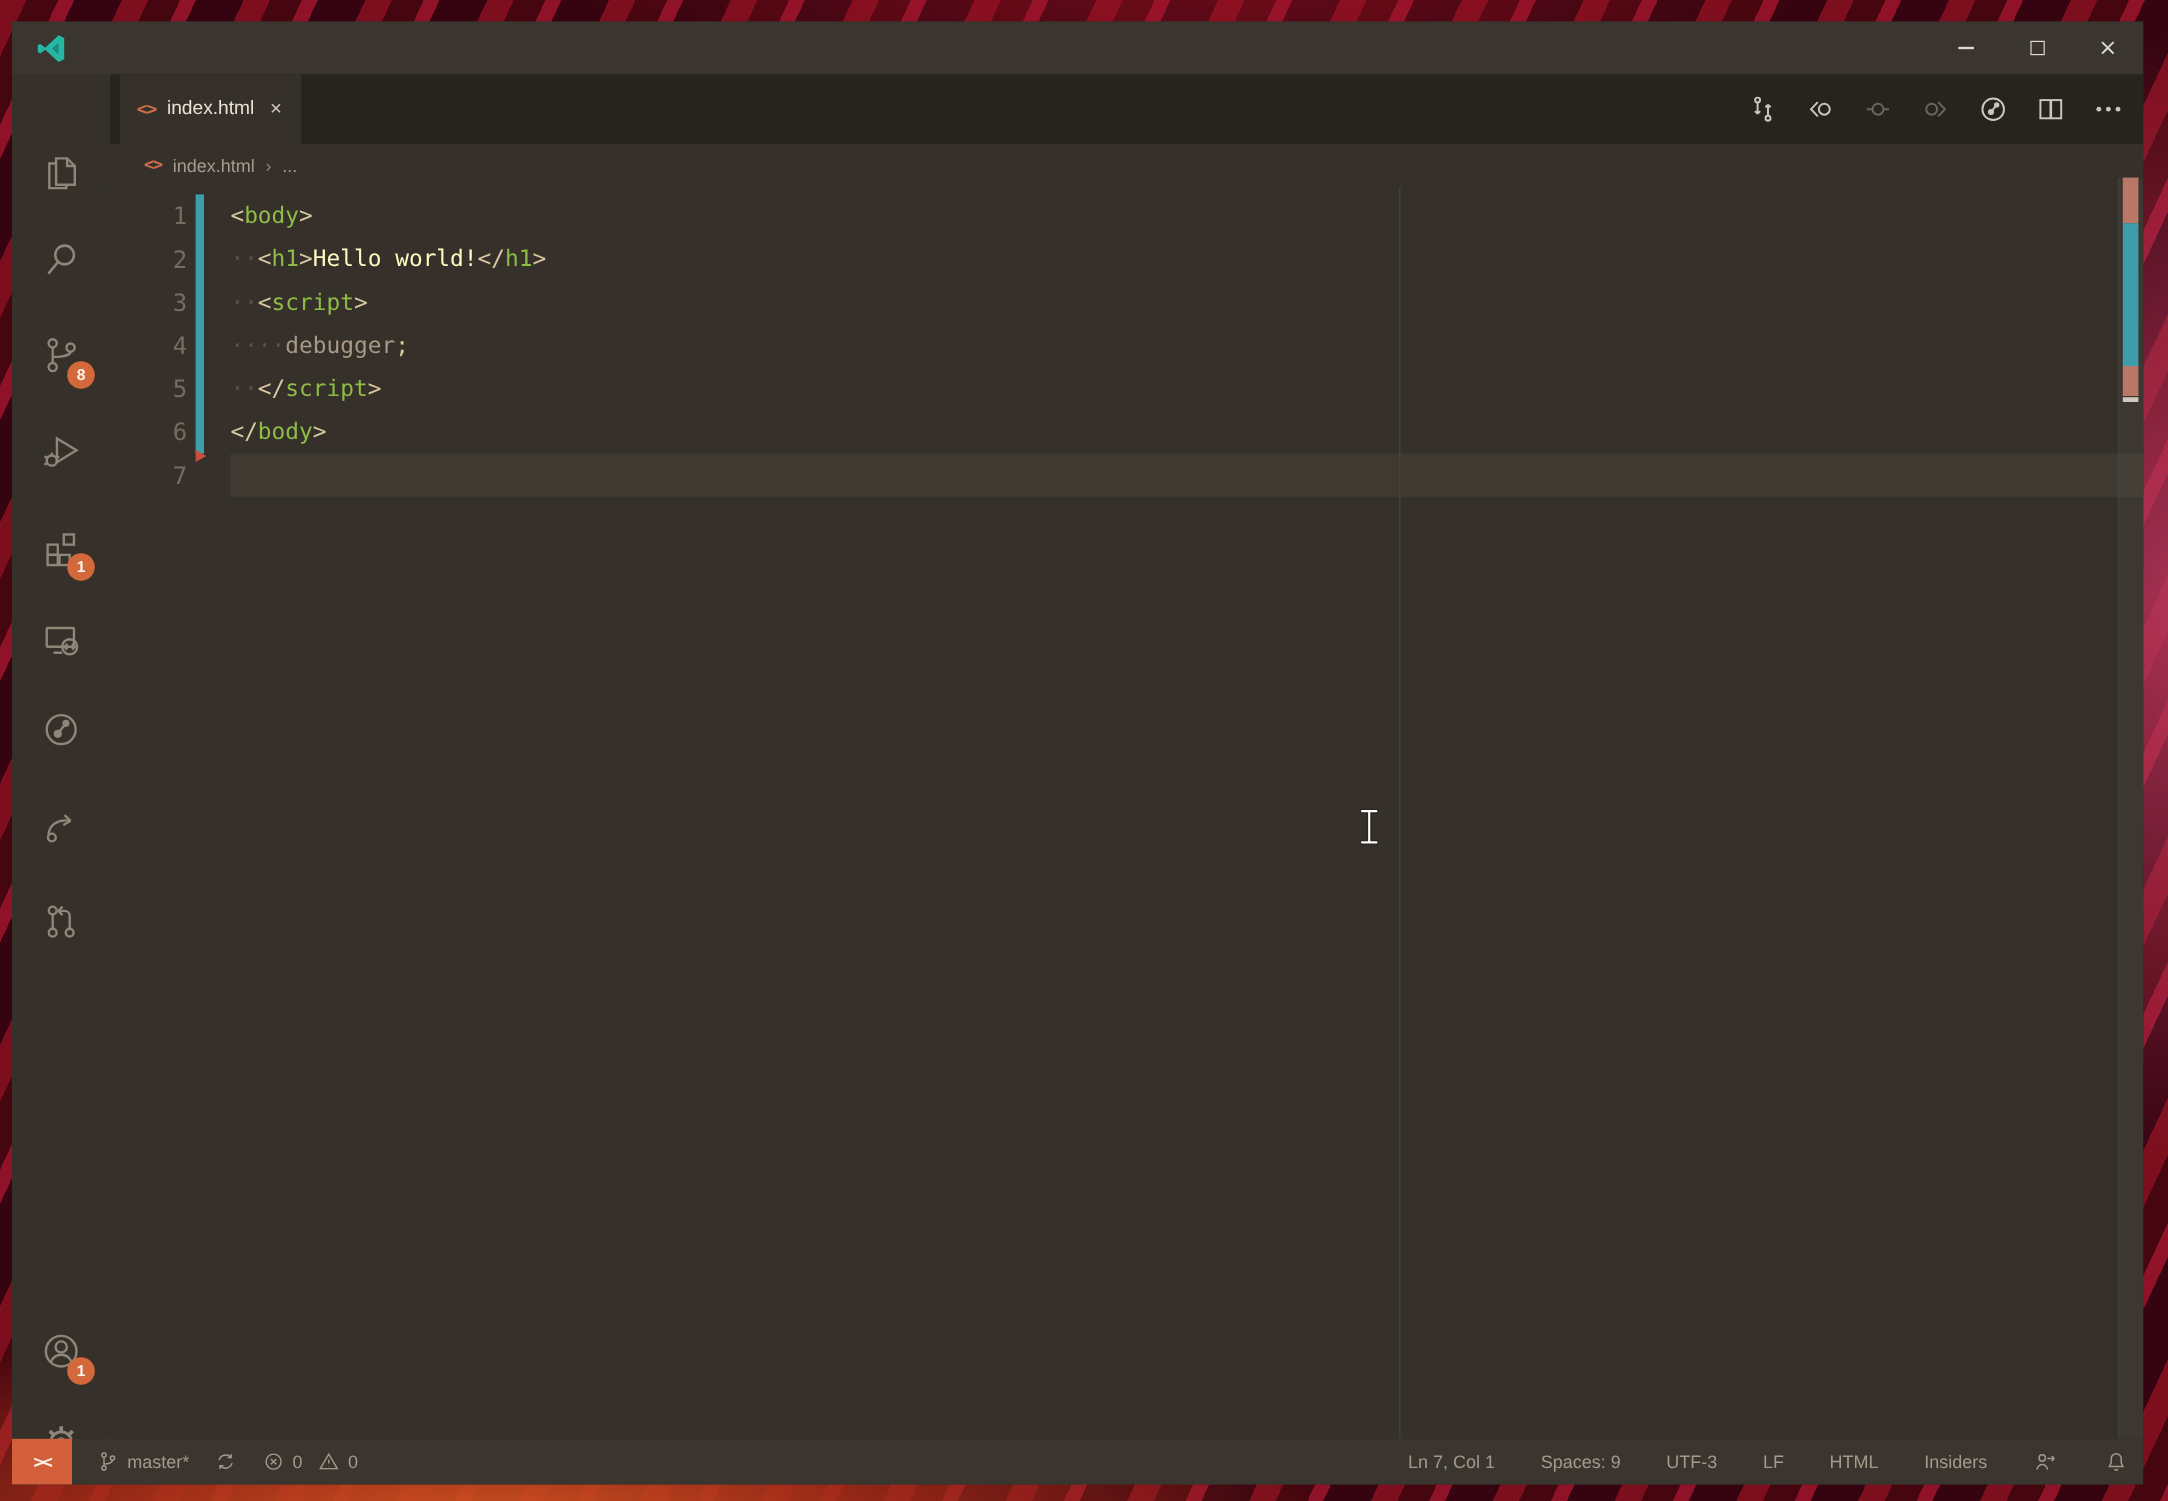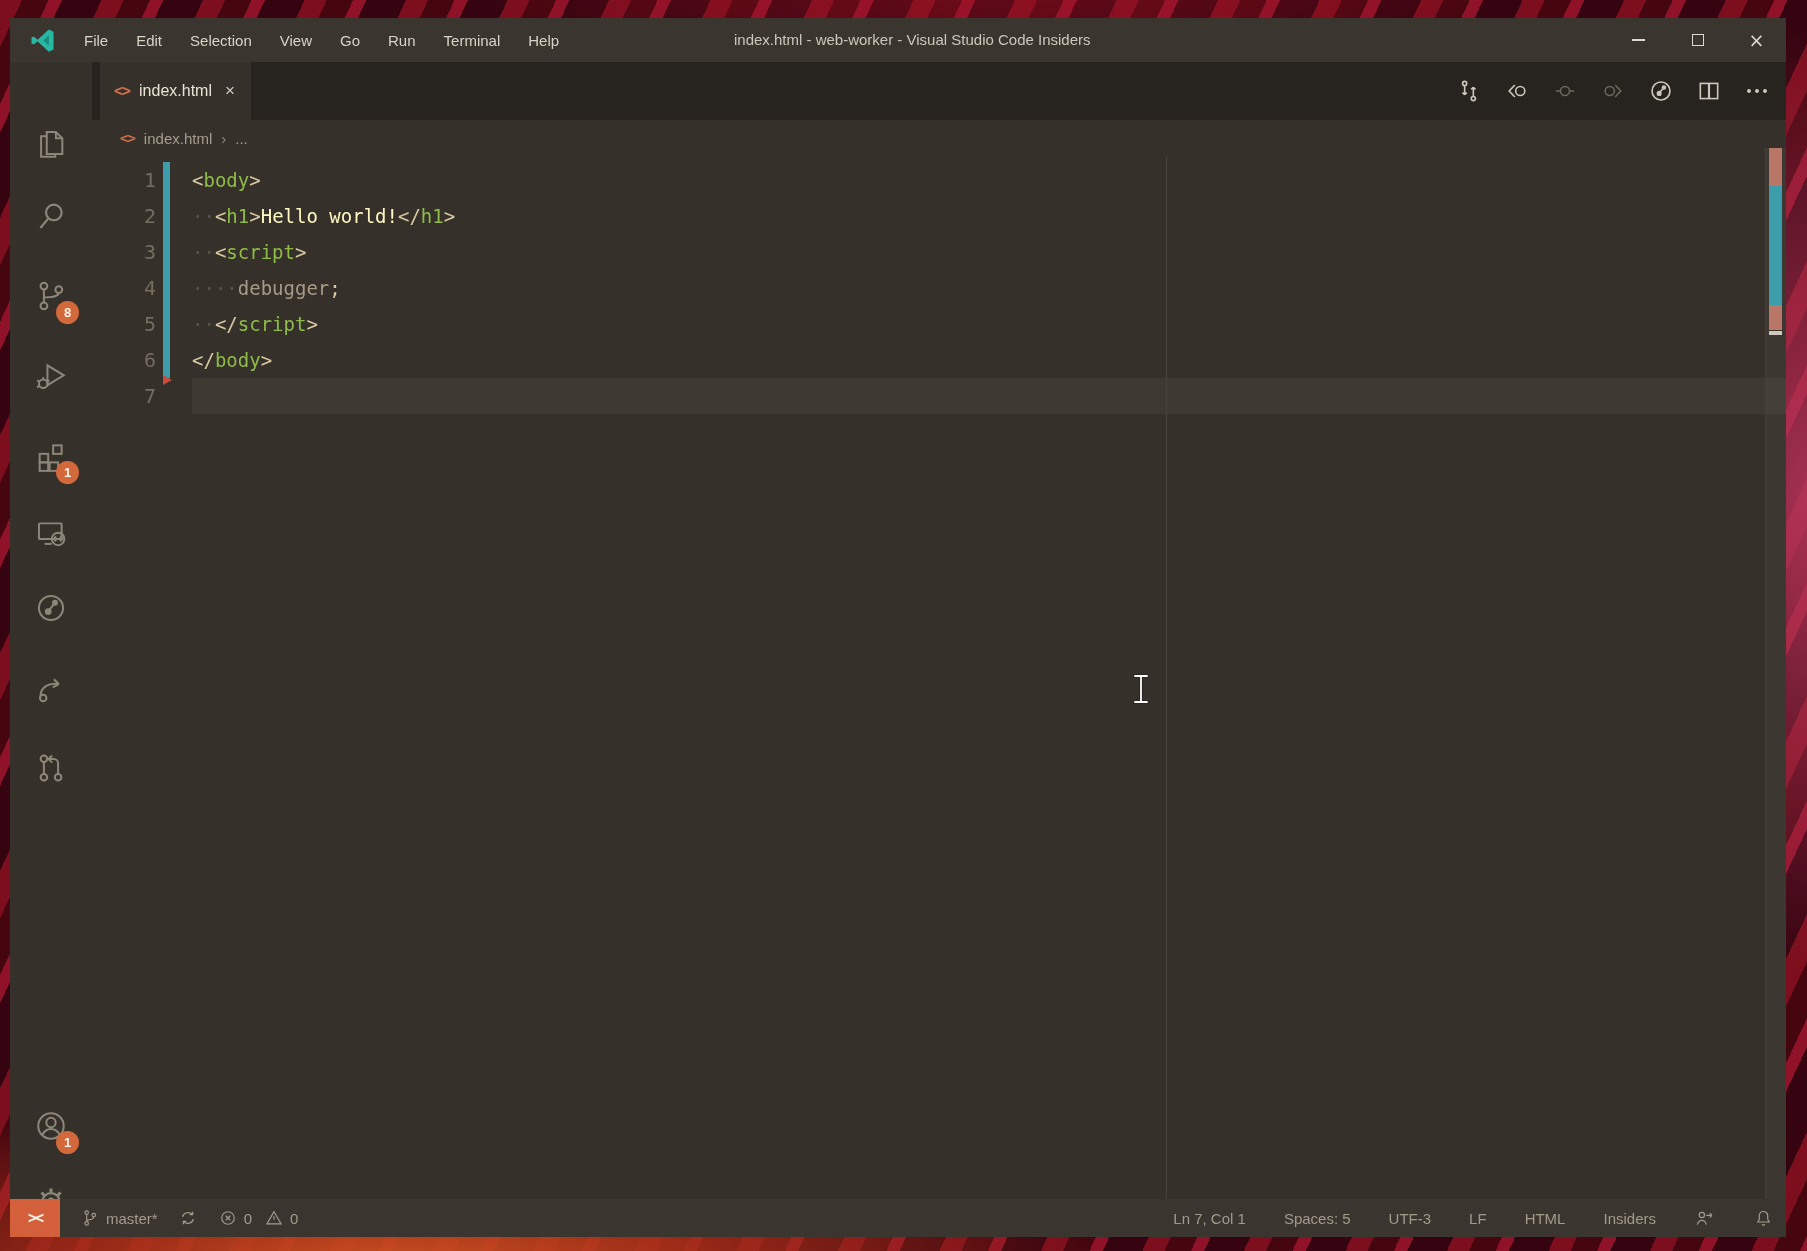--- a/index.html
+++ b/index.html
@@ -122,31 +122,20 @@
 <body>
 
 <div class="screen">
   <div class="window">
 
     <div class="titlebar">
       <svg class="vslogo" viewBox="0 0 24 24">
         <path fill="#26b8a5" d="M17.6 2.2 7.7 11.3 4.1 8.5 2.2 9.4v5.2l1.9 1 3.6-2.8 9.9 9.1 4.2-2V4.2z"></path>
         <path fill="#1b8b7e" d="M17.6 7.5v9l-5-4.5z"></path>
       </svg>
-      <ul class="menubar">
-          <li class="menu-item">File</li>
-          <li class="menu-item">Edit</li>
-          <li class="menu-item">Selection</li>
-          <li class="menu-item">View</li>
-          <li class="menu-item">Go</li>
-          <li class="menu-item">Run</li>
-          <li class="menu-item">Terminal</li>
-          <li class="menu-item">Help</li>
-        </ul>
-      <div class="win-title">index.html - web-worker - Visual Studio Code Insiders</div>
       <div class="win-controls">
         <div class="win-btn">
             <span class="min-glyph"></span>
           </div>
         <div class="win-btn">
             <span class="max-glyph"></span>
           </div>
         <div class="win-btn">
             <span class="close-glyph">×</span>
           </div>
@@ -371,21 +360,21 @@
           <span>0</span>
           <svg viewBox="0 0 24 24" fill="none" stroke="currentColor" stroke-width="1.4" style="margin-left:6px">
               <path d="M12 4.5 20.5 19h-17z"></path>
               <path d="M12 10v4M12 16.4v.2"></path>
             </svg>
           <span>0</span>
         </div>
       </div>
       <div class="sb-right">
         <span class="sb-item">Ln 7, Col 1</span>
-        <span class="sb-item">Spaces: 5</span>
+        <span class="sb-item">Spaces: 9</span>
         <span class="sb-item">UTF-3</span>
         <span class="sb-item">LF</span>
         <span class="sb-item">HTML</span>
         <span class="sb-item">Insiders</span>
         <span class="sb-item">
           <svg viewBox="0 0 24 24" fill="none" stroke="currentColor" stroke-width="1.4">
               <circle cx="9" cy="8" r="3"></circle>
               <path d="M3.8 19c1-3.3 2.9-4.8 5.2-4.8s4.2 1.5 5.2 4.8"></path>
               <path d="M14 8.5h6.5M20.5 8.5 18 6M20.5 8.5 18 11"></path>
             </svg>

